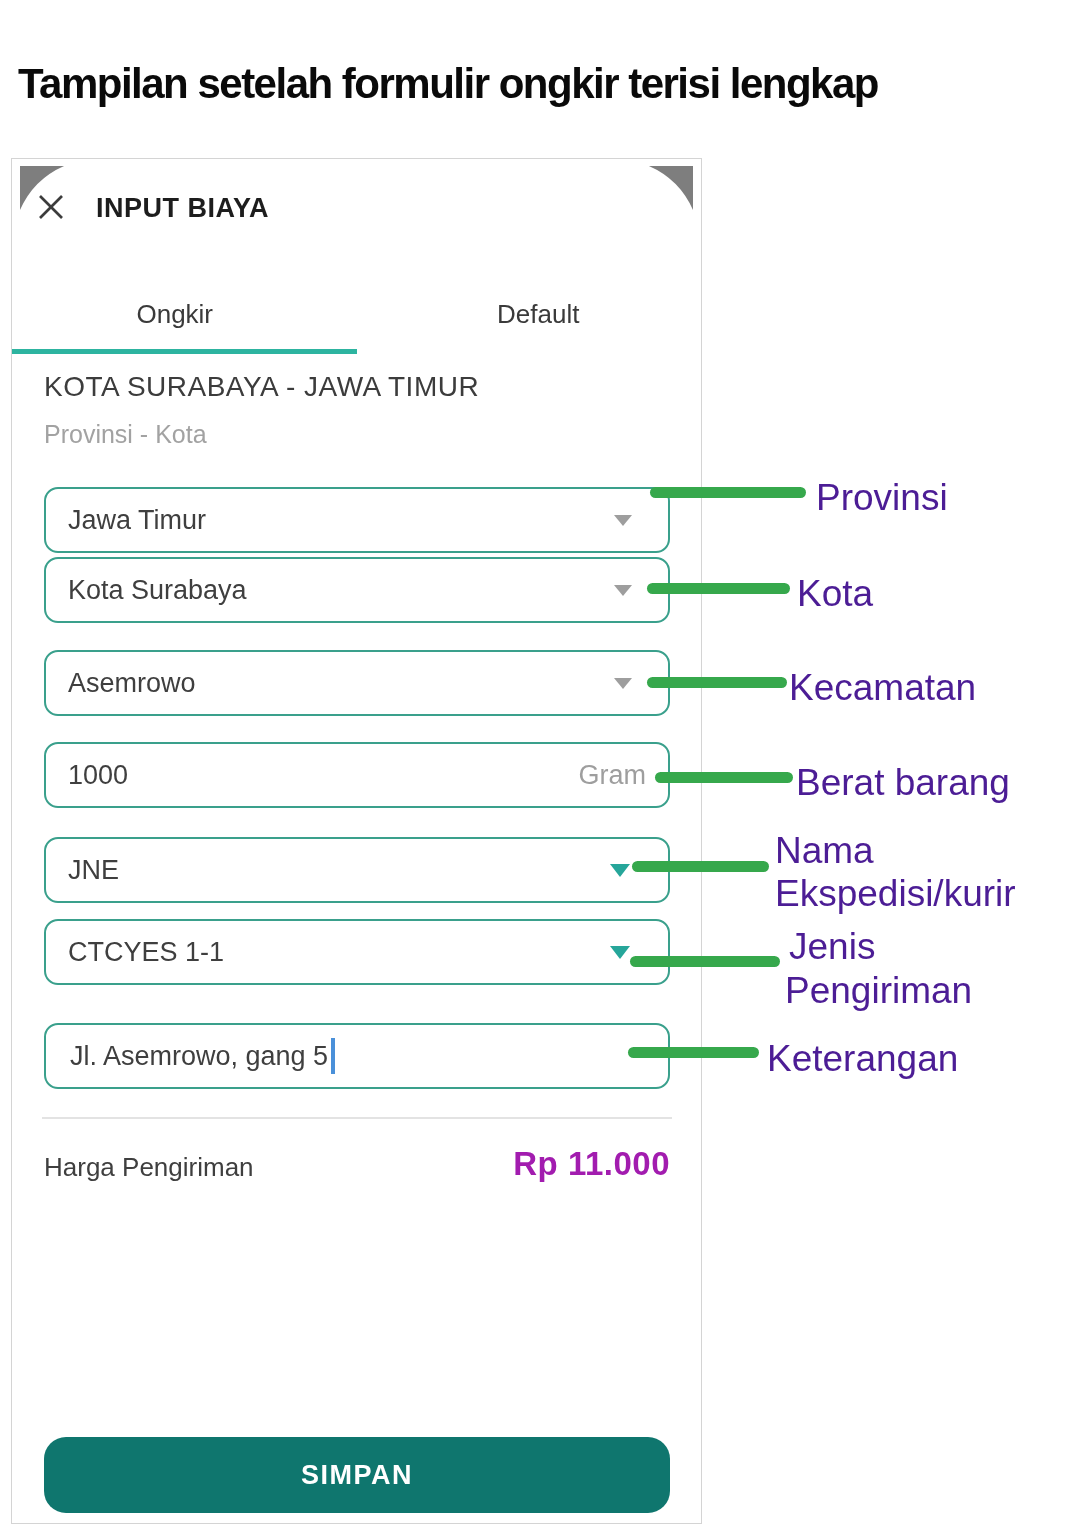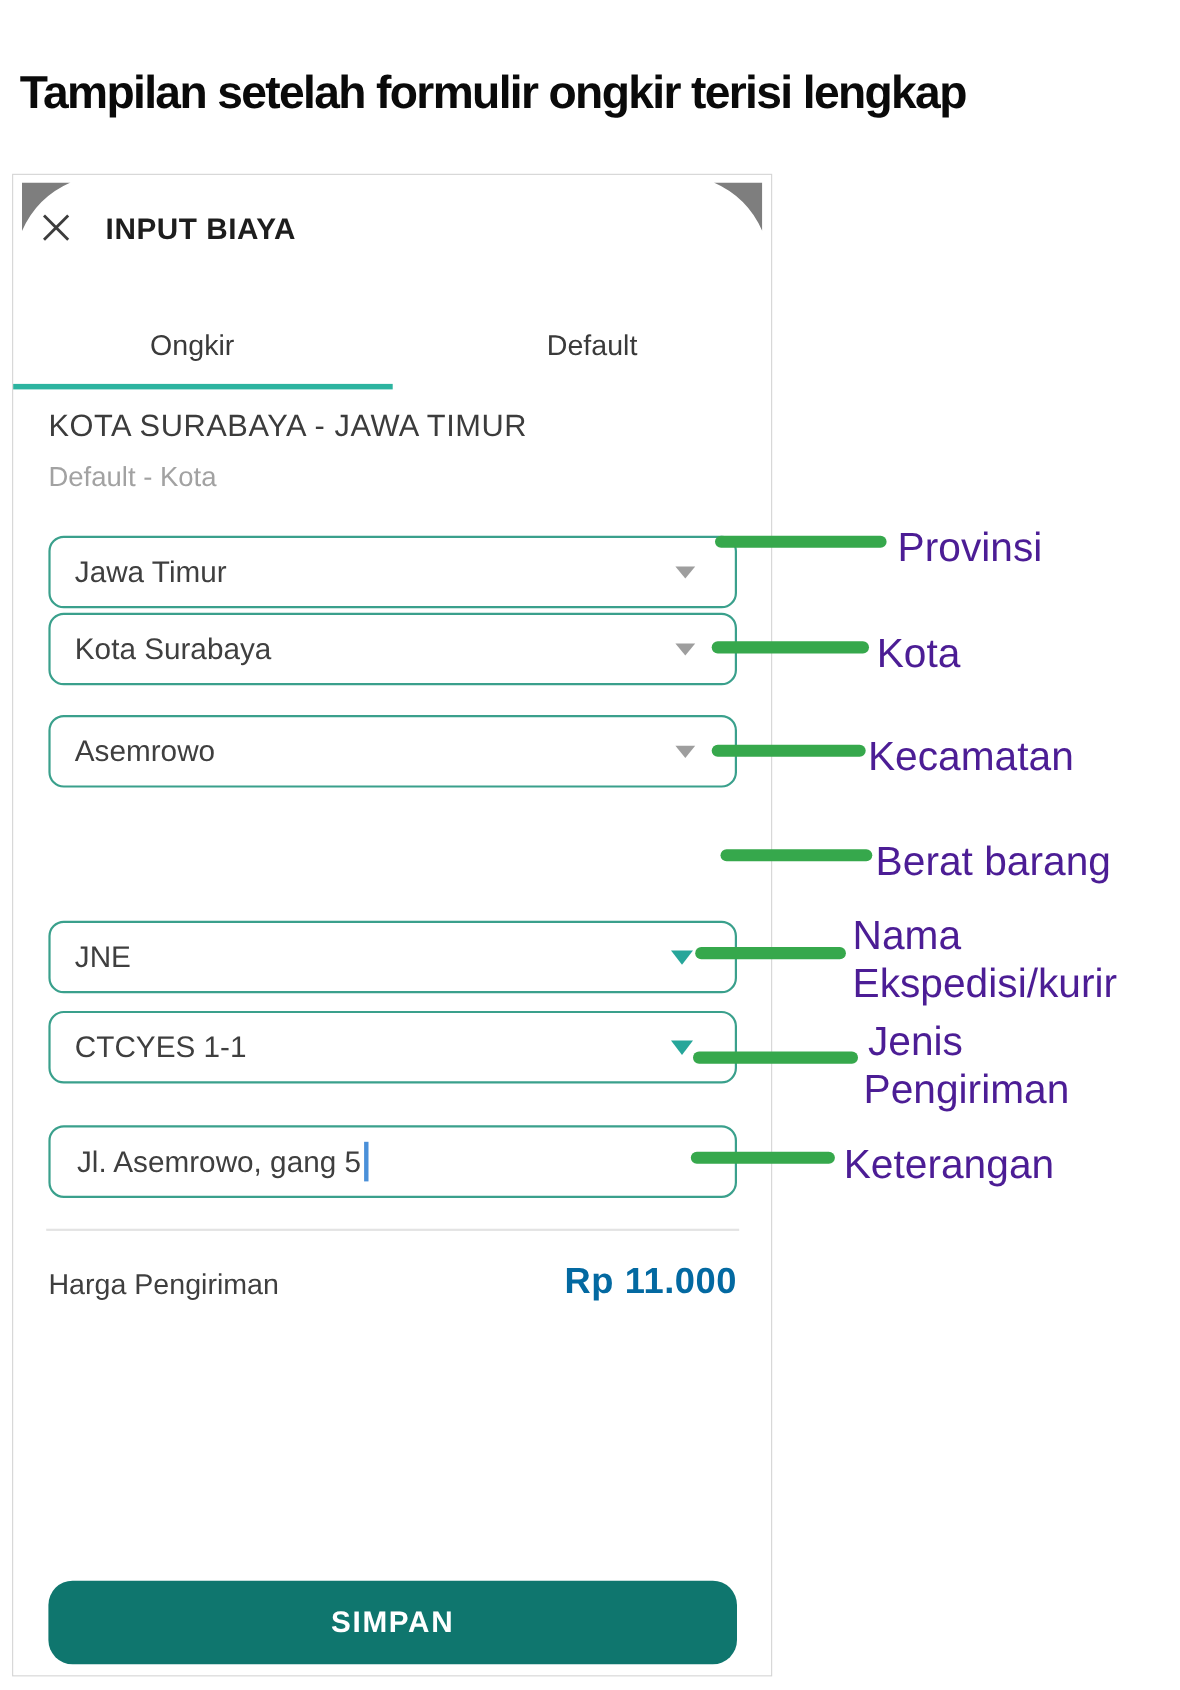--- a/index.html
+++ b/index.html
@@ -122,21 +122,21 @@
     width: 630px; height: 2px;
     background: #e3e3e3;
   }
 
   .price-row {
     position: absolute; left: 32px; top: 986px;
     width: 626px;
     display: flex; justify-content: space-between; align-items: flex-end;
   }
   .price-label { font-size: 26px; color: #3f3f3f; }
-  .price-value { font-size: 33px; color: #0369a1; font-weight: 600; letter-spacing: 0.5px; }
+  .price-value { font-size: 33px; color: #a21caf; font-weight: 600; letter-spacing: 0.5px; }
 
   .save-btn {
     position: absolute; left: 32px; top: 1278px;
     width: 626px; height: 76px;
     background: #0f766e;
     border: none; border-radius: 22px;
     color: #ffffff; font-size: 27px; font-weight: 700;
     letter-spacing: 1.5px;
     font-family: "Liberation Sans", sans-serif;
     display: flex; align-items: center; justify-content: center;
@@ -192,37 +192,41 @@
     </svg>
     <div class="modal-title">INPUT BIAYA</div>
 
     <div class="tabs">
       <div class="tab">Ongkir</div>
       <div class="tab">Default</div>
       <div class="tab-underline"></div>
     </div>
 
     <div class="loc-heading">KOTA SURABAYA - JAWA TIMUR</div>
-    <div class="loc-sub">Default - Kota</div>
+    <div class="loc-sub">Provinsi - Kota</div>
 
     <div class="field f-provinsi">
       <span class="grow">Jawa Timur</span>
       <span class="arrow-gray"></span>
     </div>
 
     <div class="field f-kota">
       <span class="grow">Kota Surabaya</span>
       <span class="arrow-gray"></span>
     </div>
 
     <div class="field f-kecamatan">
       <span class="grow">Asemrowo</span>
       <span class="arrow-gray"></span>
     </div>
 
+    <div class="field f-berat">
+      <span class="grow">1000</span>
+      <span class="unit-suffix">Gram</span>
+    </div>
 
     <div class="field f-ekspedisi">
       <span class="grow">JNE</span>
       <span class="arrow-teal"></span>
     </div>
 
     <div class="field f-jenis">
       <span class="grow">CTCYES 1-1</span>
       <span class="arrow-teal"></span>
     </div>

